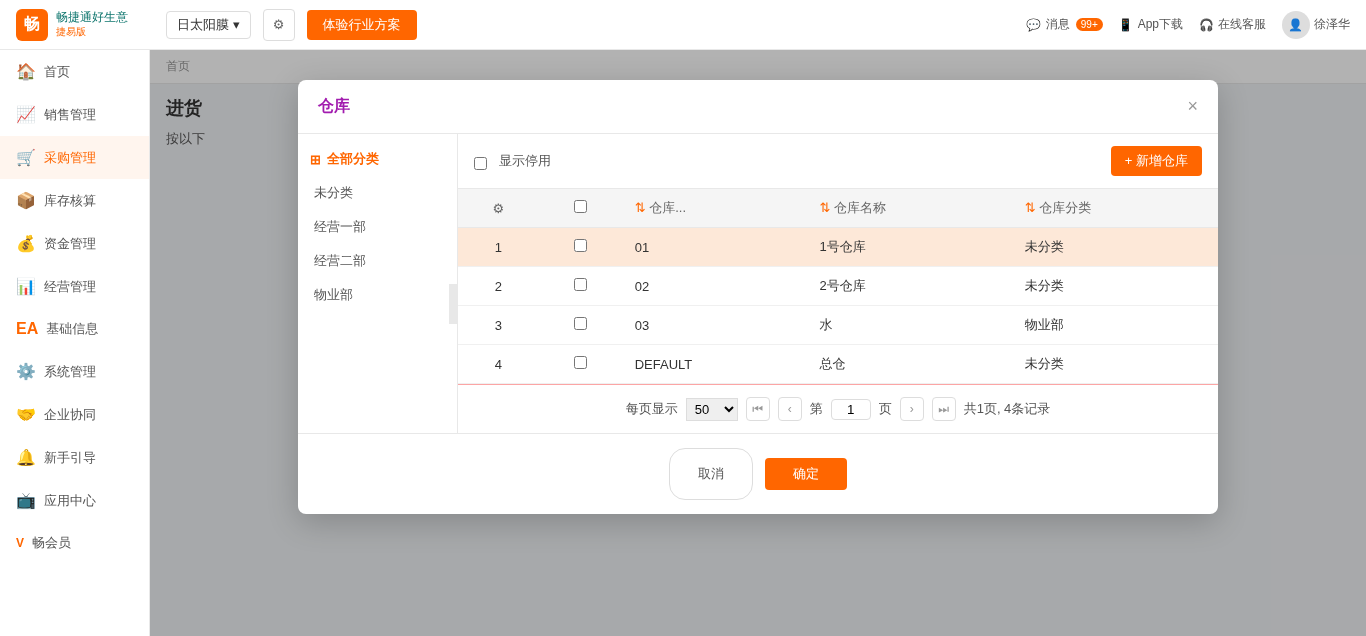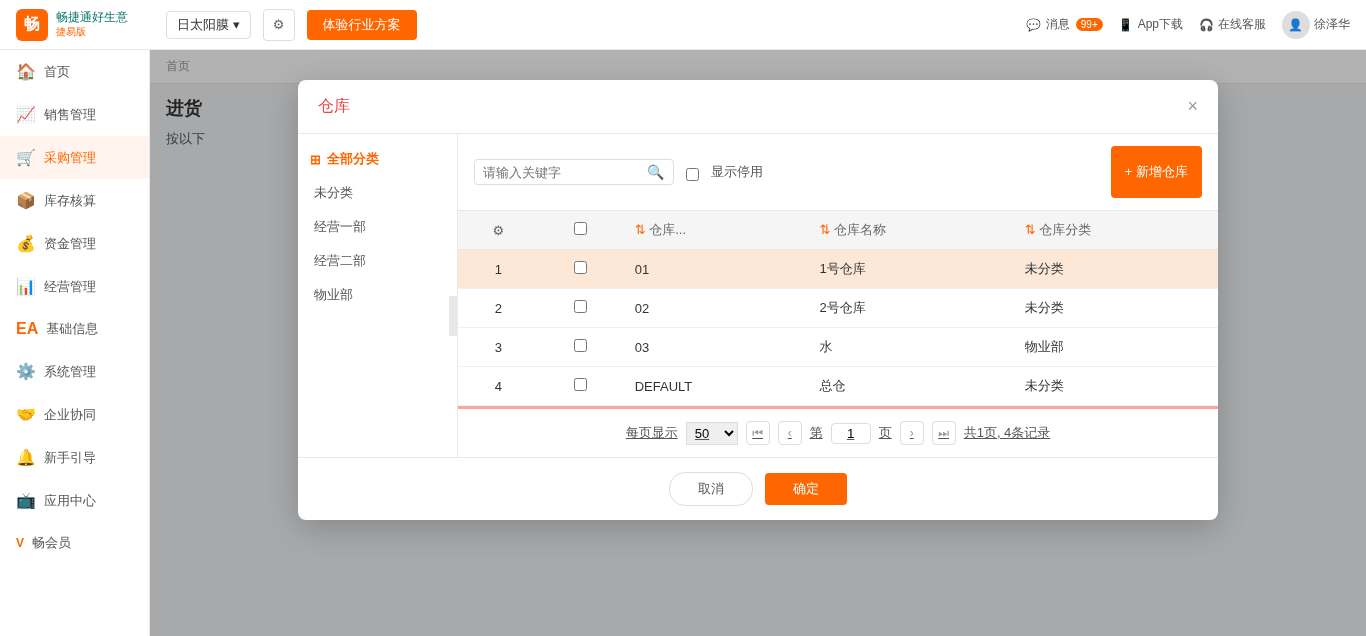--- a/index.html
+++ b/index.html
@@ -140,21 +140,21 @@
       max-height: 560px;
       display: flex; flex-direction: column;
       box-shadow: 0 8px 32px rgba(0,0,0,0.2);
       overflow: hidden;
     }
     .modal-header {
       display: flex; align-items: center; justify-content: space-between;
       padding: 16px 20px;
       border-bottom: 1px solid #e8e8e8;
     }
-    .modal-title { font-size: 16px; font-weight: normal; color: #ef4444; }
+    .modal-title { font-size: 16px; font-weight: bold; color: #a21caf; }
     .modal-close {
       cursor: pointer; color: #999; font-size: 18px;
     }
     .modal-body {
       display: flex; flex: 1; overflow: hidden;
     }
 
     
     .category-sidebar {
       width: 160px;
@@ -198,21 +198,21 @@
       border: none; outline: none; font-size: 13px; color: #333; width: 100%;
       background: transparent;
     }
     .search-icon { color: #999; font-size: 14px; }
     .checkbox-label {
       display: flex; align-items: flex-end; gap: 12px; font-size: 13px; color: #555;
     }
     .new-btn {
       margin-left: auto;
       background: #f60; color: #fff; border: none;
-      border-radius: 4px; padding: 17px 14px; cursor: pointer; font-size: 13px;
+      border-radius: 4px; padding: 6px 14px; cursor: pointer; font-size: 13px;
     }
 
     
     .data-table {
       width: 100%; border-collapse: collapse; font-size: 13px;
     }
     .data-table thead tr {
       background: #f5f5f5;
     }
     .data-table th {
@@ -226,24 +226,23 @@
       background: #fde8d8;
     }
     .data-table tr.highlighted td { color: #333; }
     .th-center { text-align: center !important; }
     .td-center { text-align: center; }
 
     
     .pagination {
       display: flex; align-items: center; justify-content: center;
       padding: 12px 16px; gap: 8px;
-      border-top: 3px solid #fca5a5;
+      border-top: 1px solid #fca5a5;
       font-size: 13px; color: #555;
       margin-top: auto;
-      text-decoration: underline;
     }
     .page-input {
       width: 40px; text-align: center;
       border: 1px solid #ddd; border-radius: 4px; padding: 2px 4px;
     }
     .page-size-select {
       border: 1px solid #ddd; border-radius: 0; padding: 2px 4px; font-size: 13px;
     }
     .page-btn {
       width: 24px; height: 24px; border: 1px solid #ddd; border-radius: 4px;
@@ -252,21 +251,21 @@
     }
 
     
     .modal-footer {
       display: flex; align-items: center; justify-content: center;
       gap: 12px; padding: 14px 20px;
       border-top: 1px solid #e8e8e8;
     }
     .btn-cancel {
       background: #fff; color: #555; border: 1px solid #ddd;
-      border-radius: 16px; padding: 7px 28px; cursor: pointer; font-size: 13px;
+      border-radius: 16px; padding: 16px 28px; cursor: pointer; font-size: 13px;
     }
     .btn-confirm {
       background: #f60; color: #fff; border: none;
       border-radius: 4px; padding: 7px 28px; cursor: pointer; font-size: 13px;
     }
 
     .table-scroll { overflow-y: auto; flex: 1; }
   </style>
 </head>
 <body>
@@ -395,24 +394,20 @@
             <div class="cat-item">未分类</div>
             <div class="cat-item">经营一部</div>
             <div class="cat-item">经营二部</div>
             <div class="cat-item">物业部</div>
             <div class="collapse-btn">《</div>
           </div>
 
           <div class="table-area">
 
             <div class="table-toolbar">
-              <div class="search-input-wrap">
-                <input type="text" class="search-input" placeholder="请输入关键字" style="">
-                <span class="search-icon">🔍</span>
-              </div>
               <label class="checkbox-label">
                 <input type="checkbox" style="">
                 <span>显示停用</span>
               </label>
               <button class="new-btn">+ 新增仓库</button>
             </div>
 
             <div class="table-scroll">
               <table class="data-table">
                 <thead>

